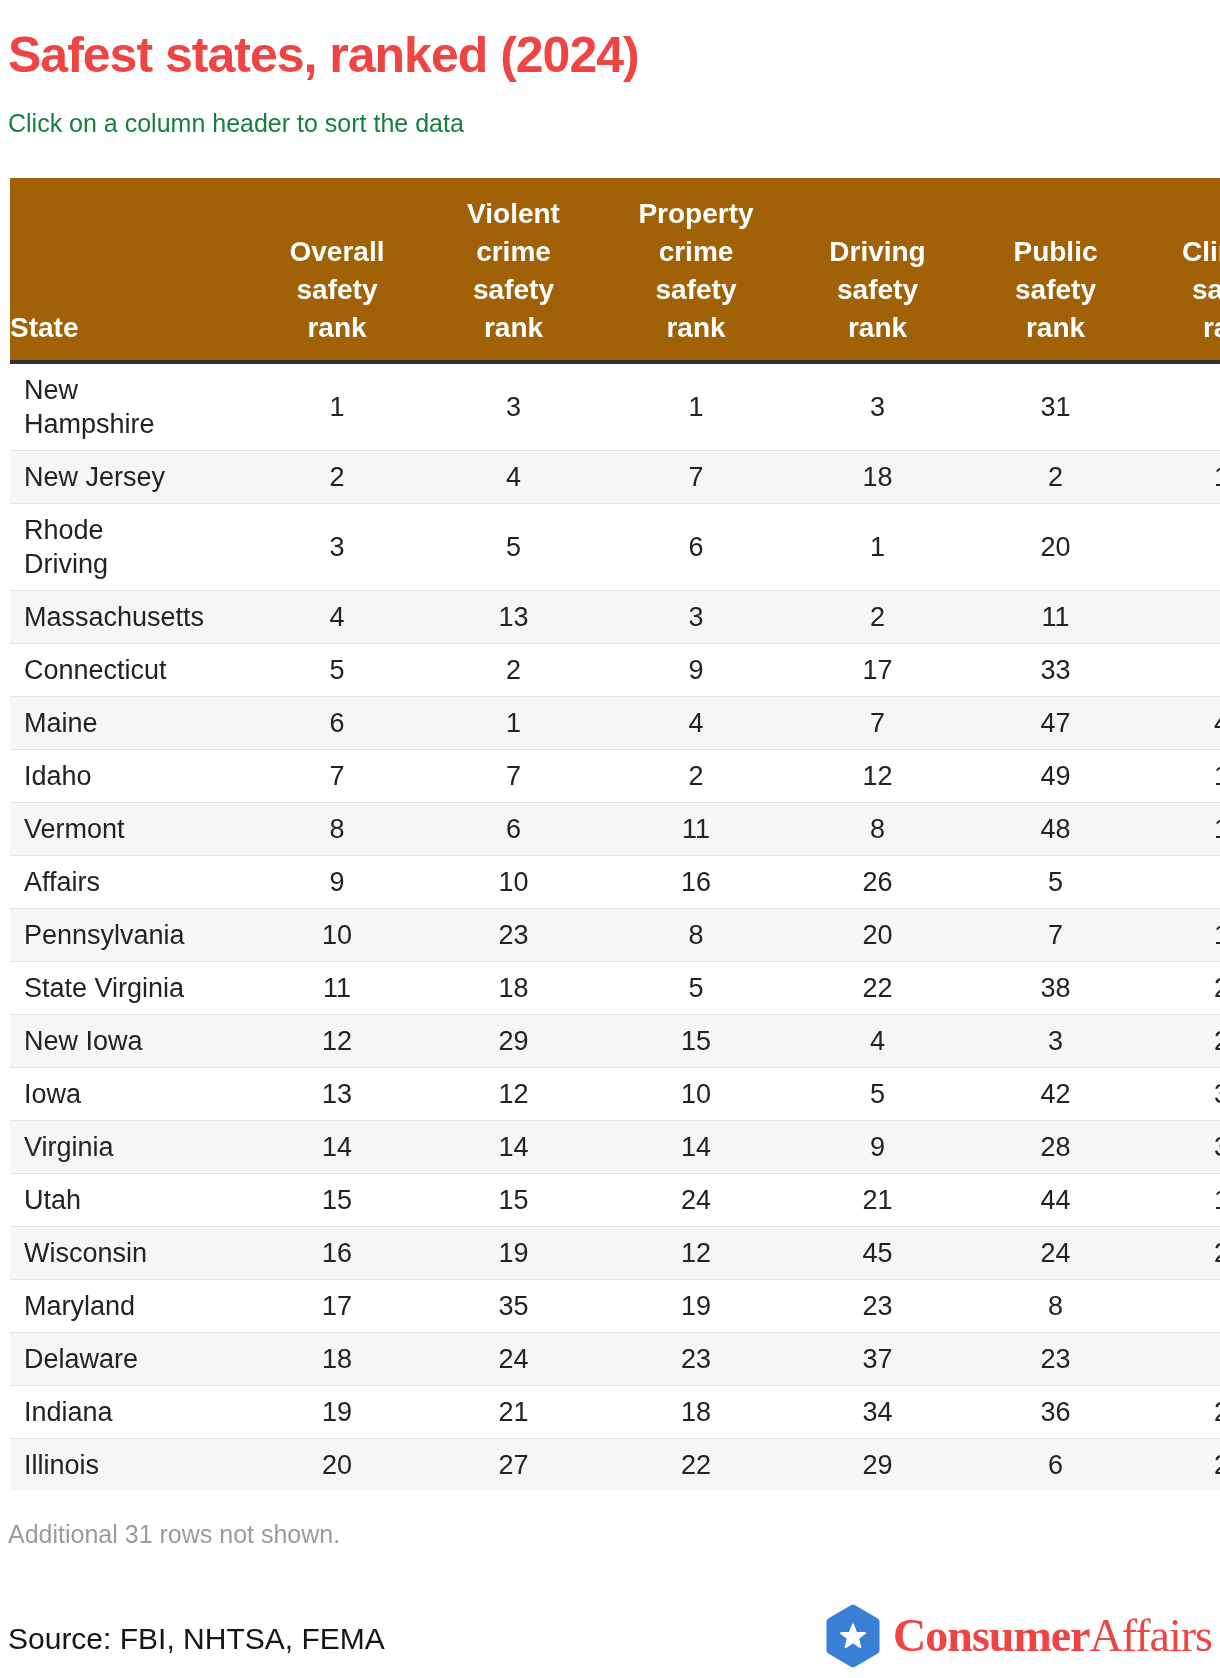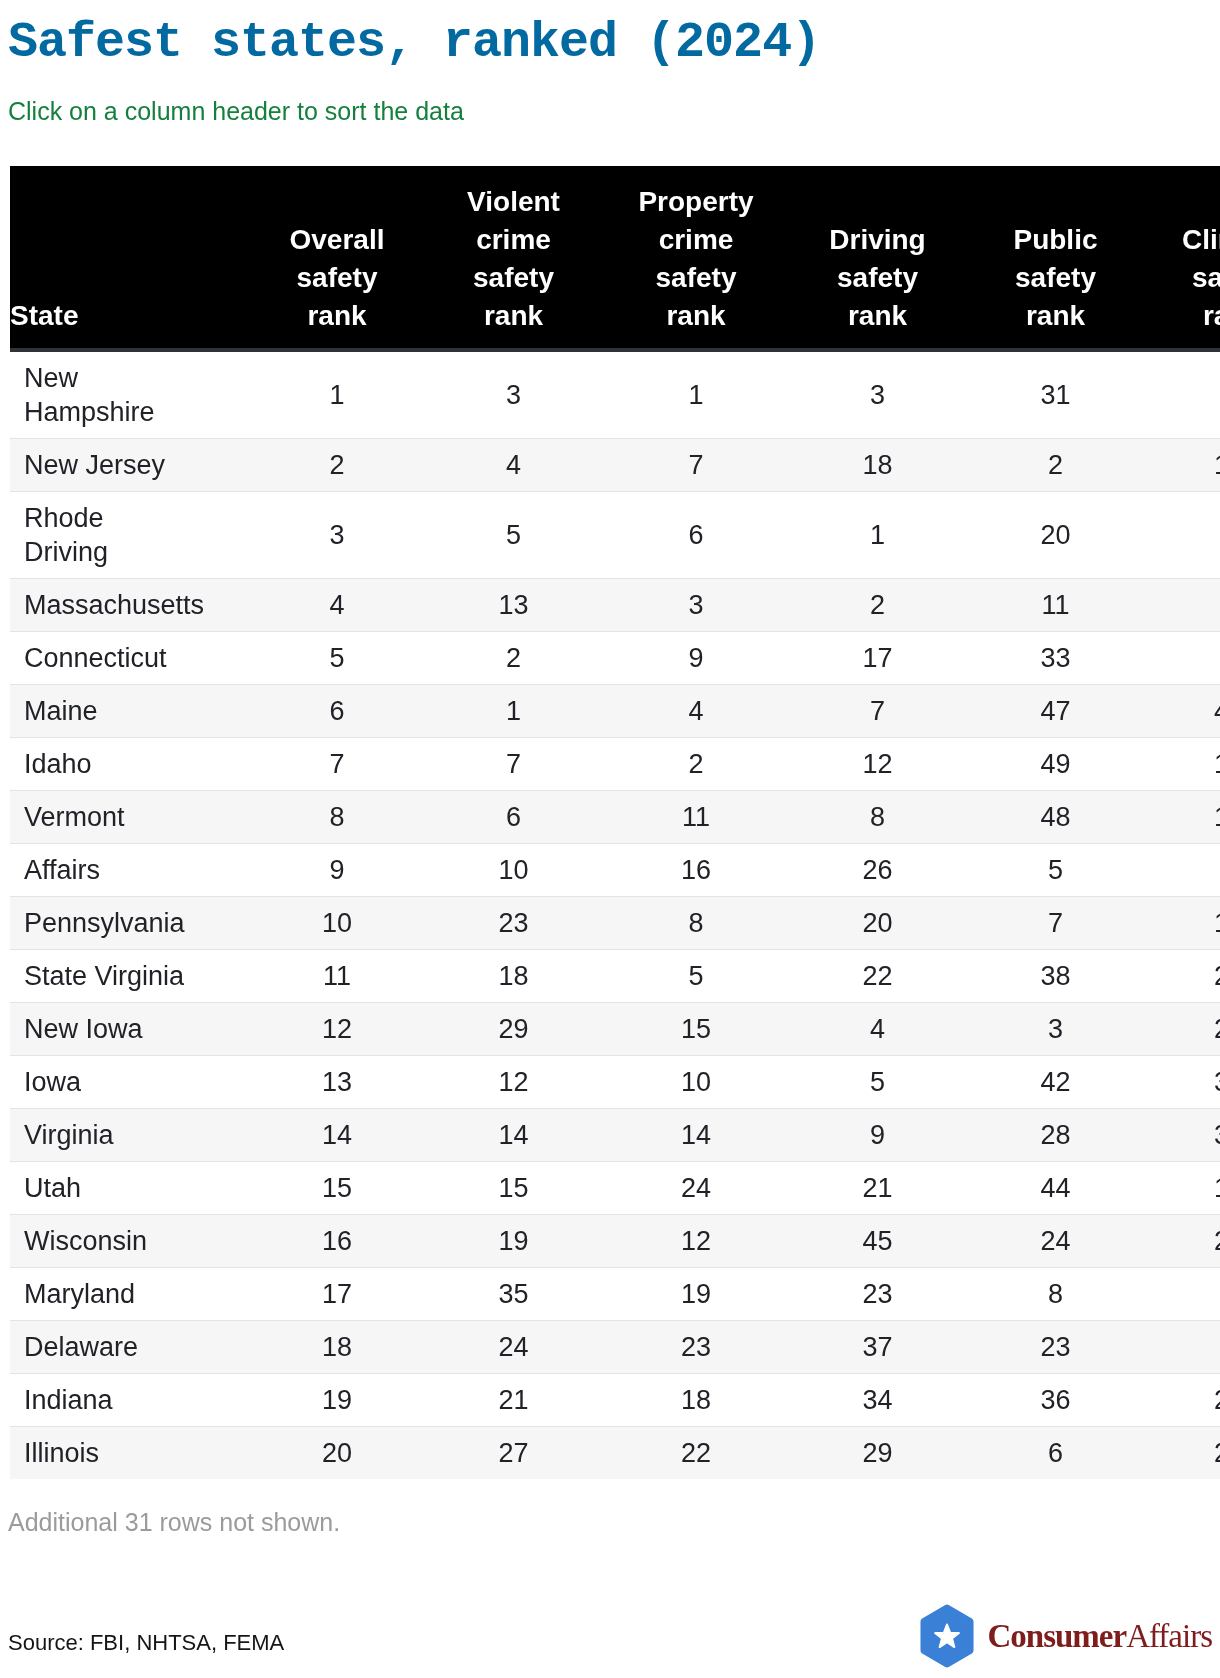--- a/index.html
+++ b/index.html
@@ -3,38 +3,38 @@
 <meta charset="utf-8">
 <style>
   html,body{margin:0;padding:0;}
   body{
     width:1220px;height:1678px;position:relative;overflow:hidden;
     background:#ffffff;color:#1e2126;
     font-family:"Liberation Sans",sans-serif;
     -webkit-font-smoothing:antialiased;
   }
   .page-title{
-    font-family:Liberation Mono, monospace;
+    font-family:Liberation Sans, sans-serif;
     font-size:50px;line-height:1.08;font-weight:700;
-    letter-spacing:-1px;color:#0369a1;
-    margin:16px 8px 0 8px;
+    letter-spacing:-1px;color:#ef4444;
+    margin:28px 8px 0 8px;
   }
   .page-subtitle{
     font-size:25px;color:#15803d;margin:26px 8px 0 8px;line-height:1.2;
   }
   .table-viewport{
     margin:40px 0 0 10px;width:1210px;overflow:hidden;
   }
   table{
     border-collapse:collapse;table-layout:fixed;width:1310px;
   }
   col.c0{width:240px}col.c1{width:174px}col.c2{width:179px}
   col.c3{width:186px}col.c4{width:177px}col.c5{width:179px}col.c6{width:175px}
   thead th{
-    background:#000000;color:#ffffff;
+    background:#a16207;color:#ffffff;
     height:169px;vertical-align:bottom;
     font-size:28px;font-weight:700;line-height:38px;
     padding:0 0 13px 0;text-align:center;
     border-bottom:4px solid #2f3338;
     cursor:pointer;
   }
   thead th.col0{text-align:left;}
   .th-inner{display:inline-block;max-width:122px;}
   thead th.col0 .th-inner{max-width:200px;}
   tbody td{
@@ -47,26 +47,26 @@
   tbody td.col0{text-align:left;padding-left:14px;}
   .state-inner{display:inline-block;max-width:170px;text-align:left;}
   tbody td.col6{text-align:left;padding-left:69px;}
   .rows-note{
     font-size:25px;color:#9b9b9b;margin:28px 8px 0 8px;line-height:1.2;
   }
   .bottom-bar{
     position:absolute;left:8px;right:8px;bottom:10px;
     display:flex;justify-content:space-between;align-items:flex-end;
   }
-  .source-note{font-size:22px;color:#141517;margin:0 0 12px 0;}
+  .source-note{font-size:30px;color:#141517;margin:0 0 12px 0;}
   .brand{display:flex;align-items:center;gap:13px;}
   .brand-badge{display:block;}
   .brand-name{
     font-family:"Liberation Serif",serif;
-    font-size:33px;letter-spacing:-1px;color:#7f1d1d;line-height:1;
+    font-size:46px;letter-spacing:-1px;color:#ef4444;line-height:1;
     white-space:nowrap;
   }
   .brand-name .bold{font-weight:700;}
   .brand-name .regular{font-weight:400;}
 </style>
 </head>
 <body>
 
 <h1 class="page-title">Safest states, ranked (2024)</h1>
 <p class="page-subtitle">Click on a column header to sort the data</p>

